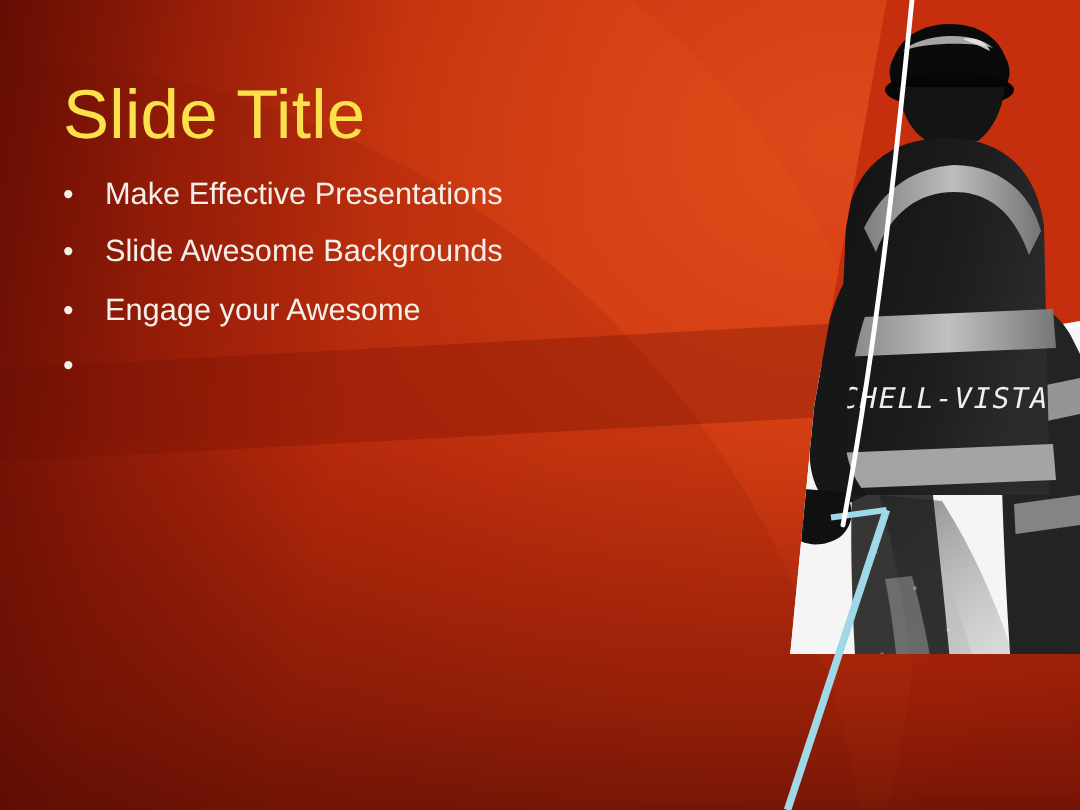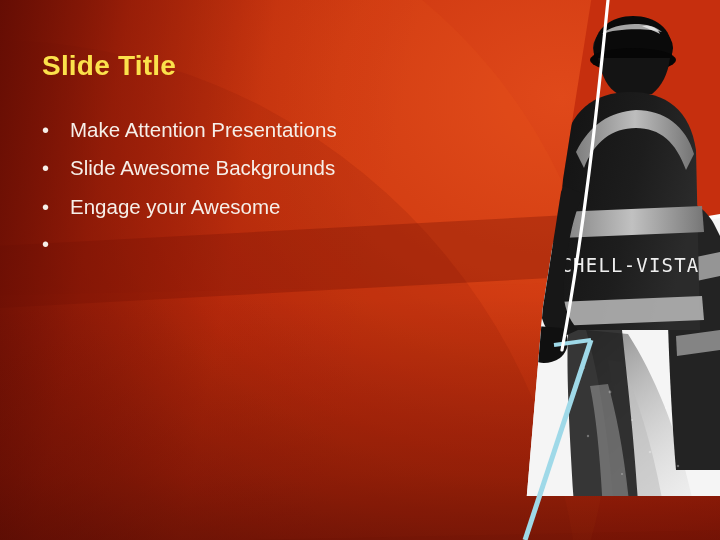--- a/index.html
+++ b/index.html
@@ -85,48 +85,48 @@
     height: 540px;
     pointer-events: none;
   }
 
   
   .photo-panel {
     position: absolute;
     top: 0;
     right: 0;
     width: 230px;
-    height: 496px;
+    height: 436px;
     overflow: hidden;
     clip-path: polygon(44% 0%, 100% 0%, 100% 100%, 16% 100%, 23% 62%);
+    font-style: italic;
   }
   .photo-canvas {
     position: absolute;
     inset: 0;
   }
   .cyan-edge {
     position: absolute;
     top: 0;
     right: 0;
     width: 230px;
     height: 540px;
     pointer-events: none;
   }
 
   
   .slide-title {
     position: absolute;
     left: 42px;
     top: 50px;
-    font-size: 28px;
+    font-size: 46px;
     line-height: 1.15;
     color: #fbe14b;
     letter-spacing: 0.2px;
     white-space: nowrap;
-    font-weight: bold;
   }
   .bullet-list {
     position: absolute;
     left: 38px;
     top: 116px;
     width: 430px;
     list-style: none;
     margin: 0;
     padding: 0;
   }
@@ -270,21 +270,21 @@
 
   <svg class="white-curve" viewBox="0 0 220 540" preserveAspectRatio="none">
     <path d="M108,0 C96,120 84,230 62,350" stroke="#ffffff" stroke-width="3.2" fill="none" stroke-linecap="round"></path>
   </svg>
 
   <div class="slide-title">Slide Title</div>
 
   <ul class="bullet-list">
     <li class="bullet-item">
       <span class="bullet-dot">•</span>
-      <span class="bullet-text">Make Attention Presentations</span>
+      <span class="bullet-text">Make Effective Presentations</span>
     </li>
     <li class="bullet-item">
       <span class="bullet-dot">•</span>
       <span class="bullet-text">Slide Awesome Backgrounds</span>
     </li>
     <li class="bullet-item">
       <span class="bullet-dot">•</span>
       <span class="bullet-text">Engage your Awesome</span>
     </li>
     <li class="bullet-item">

